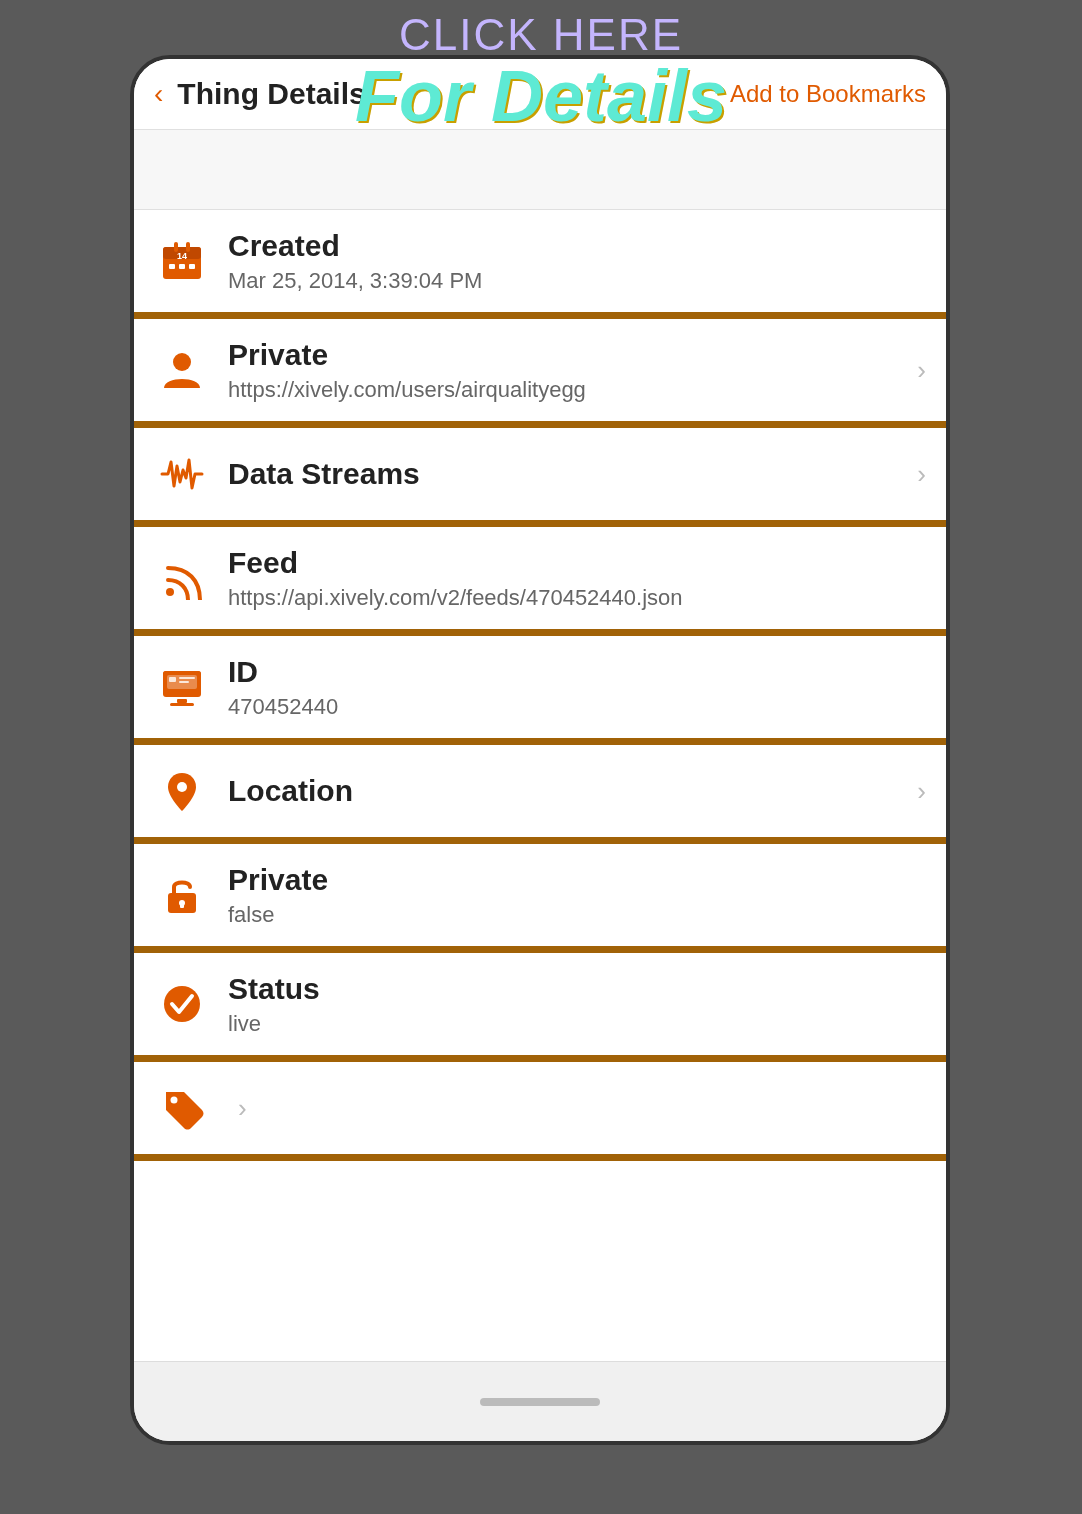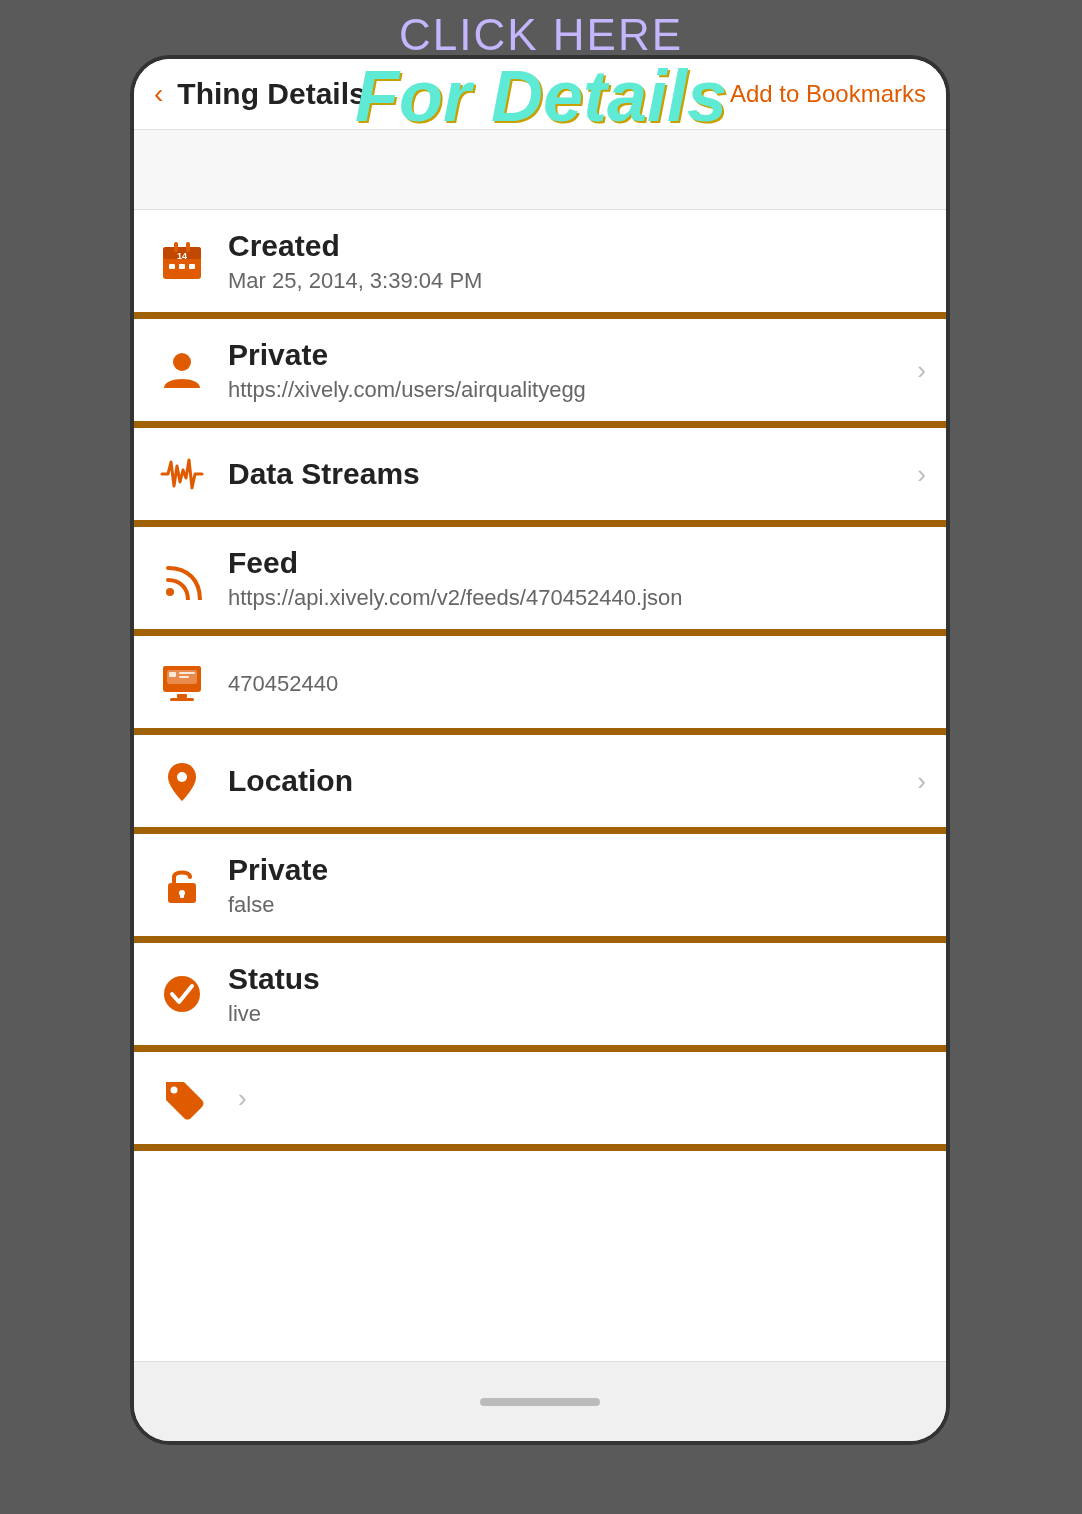--- a/index.html
+++ b/index.html
@@ -263,20 +263,21 @@
           <rect x="7" y="10" width="30" height="14" rx="2" fill="white" opacity="0.3"></rect>
           <rect x="17" y="34" width="10" height="4" rx="1" fill="#e05a00"></rect>
           <rect x="10" y="38" width="24" height="3" rx="1.5" fill="#e05a00"></rect>
 
           <rect x="9" y="12" width="7" height="5" rx="1" fill="white" opacity="0.8"></rect>
           <rect x="19" y="12" width="16" height="2" rx="1" fill="white" opacity="0.8"></rect>
           <rect x="19" y="16" width="10" height="2" rx="1" fill="white" opacity="0.8"></rect>
         </svg>
       </div>
       <div class="list-item-content">
+        <div class="list-item-title">ID</div>
         <div class="list-item-subtitle">470452440</div>
       </div>
     </div>
 
     <div class="list-item">
       <div class="list-item-icon">
         <svg class="icon-svg" viewBox="0 0 44 44" xmlns="http://www.w3.org/2000/svg">
           <path d="M22 4 C14 4 8 10 8 18 C8 28 22 42 22 42 C22 42 36 28 36 18 C36 10 30 4 22 4 Z" fill="#e05a00"></path>
           <circle cx="22" cy="18" r="5" fill="white"></circle>
         </svg>

